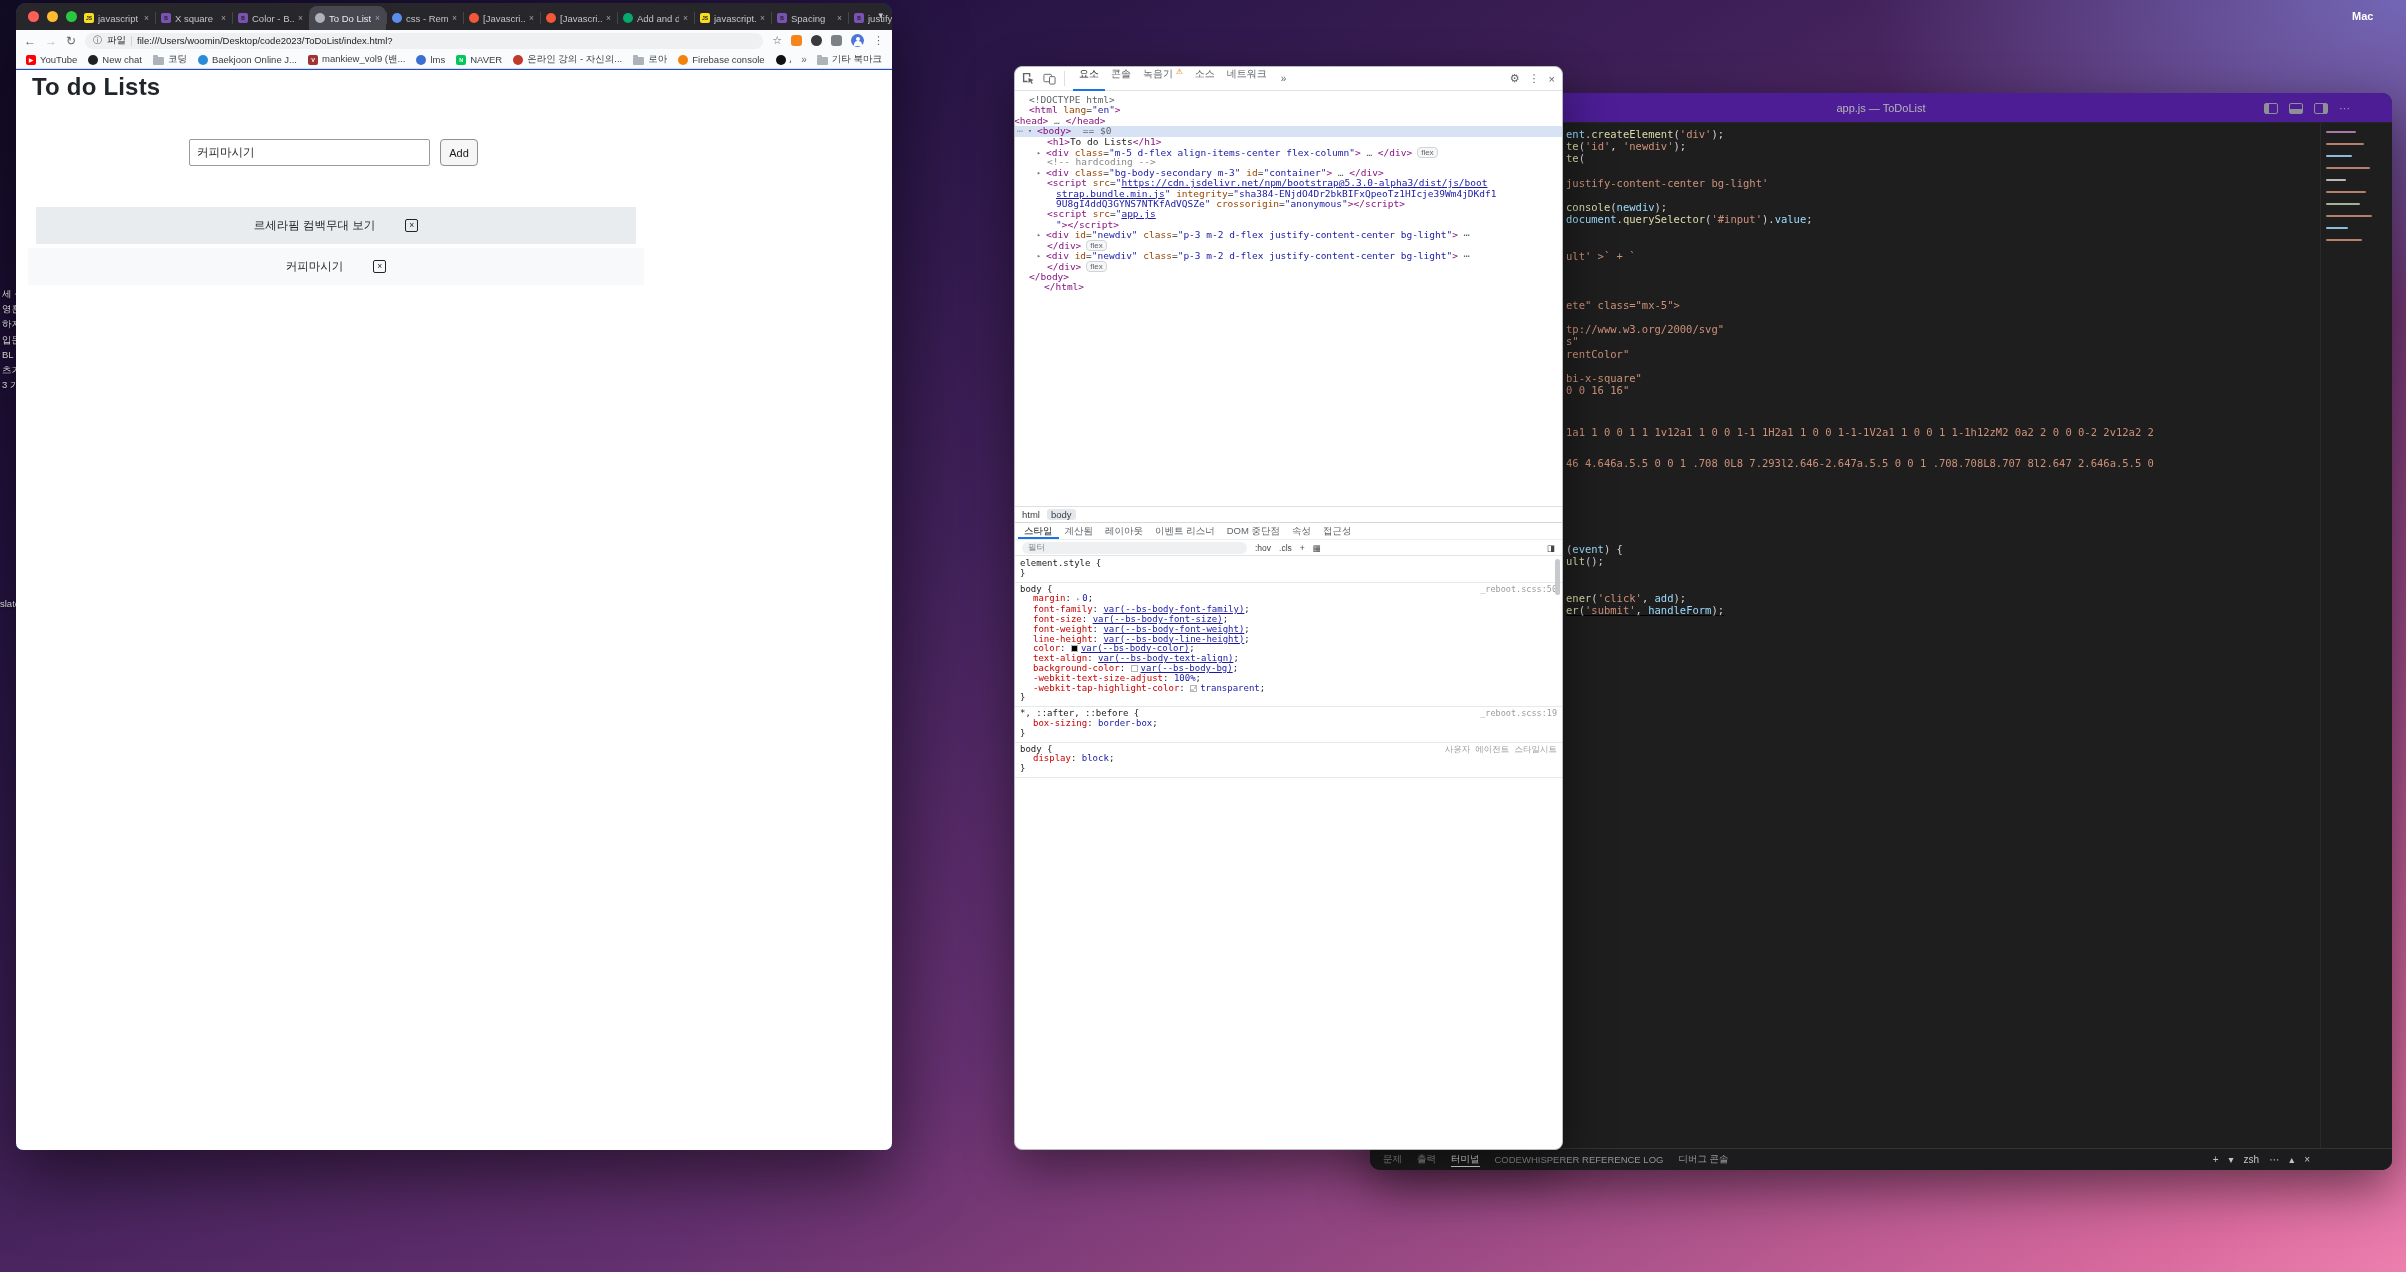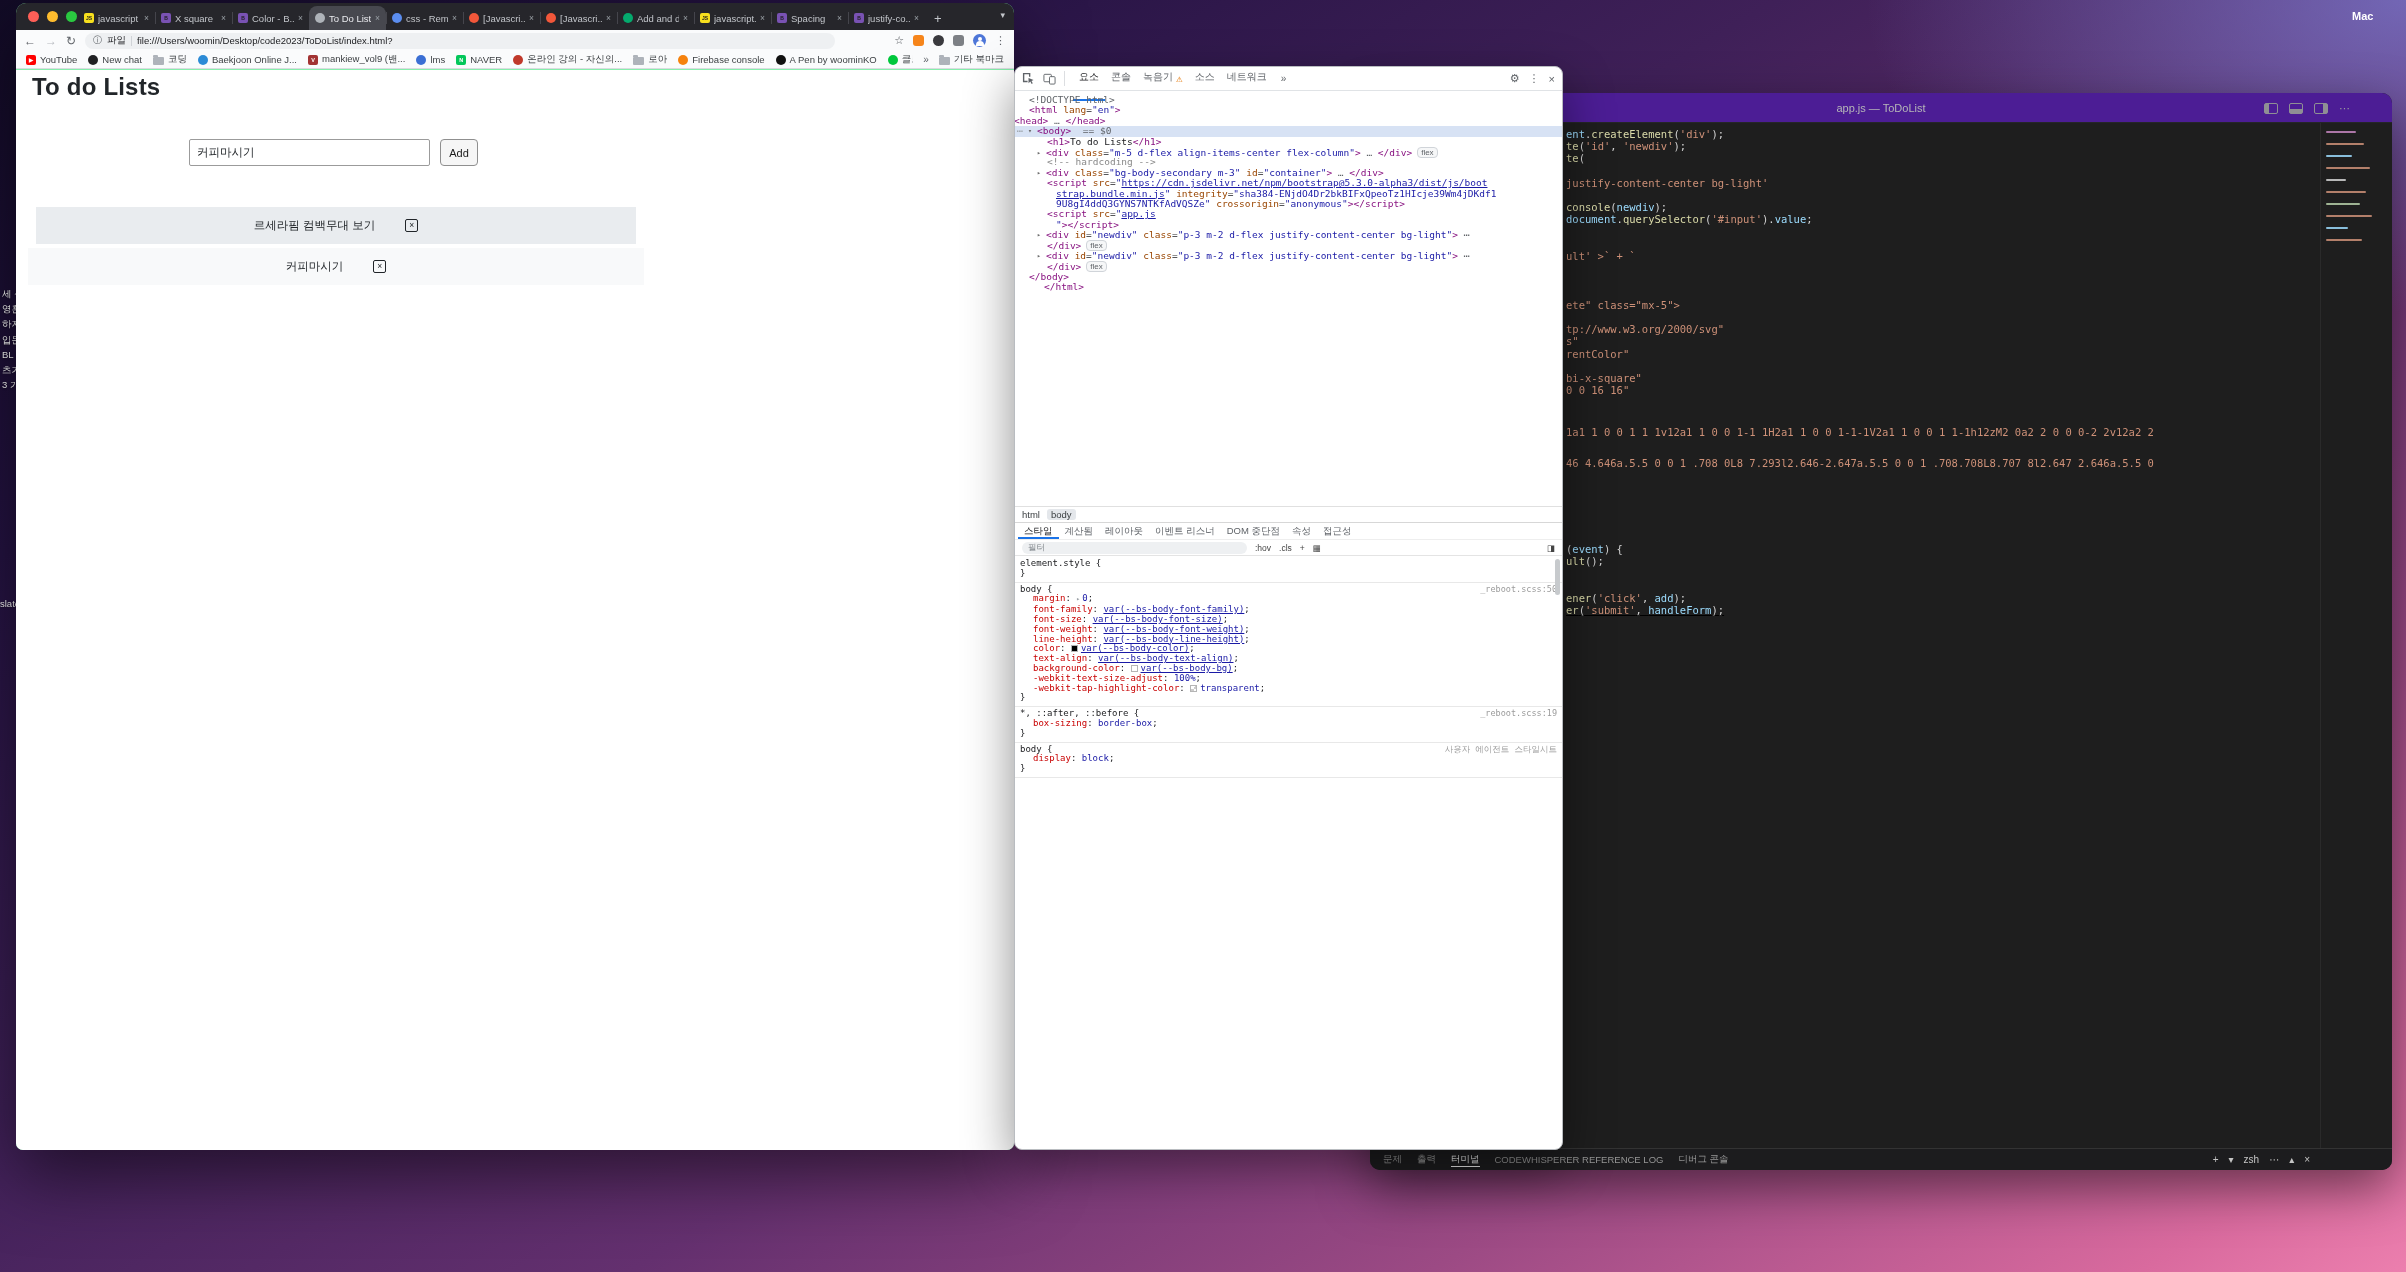--- a/index.html
+++ b/index.html
@@ -31,22 +31,22 @@
   .vs-minimap{position:absolute;right:14px;top:30px;width:58px;bottom:22px;background:#1e1e1e;z-index:3;border-left:1px solid #2a2a2a}
   .mm-bar{position:absolute;left:5px;height:2px;opacity:.85;border-radius:1px}
   .vs-scroll{position:absolute;right:0;top:30px;width:14px;bottom:22px;background:#1e1e1e;z-index:3}
   .vs-panelbar{position:absolute;left:0;right:0;bottom:0;height:22px;background:#1c1c1e;border-top:1px solid #333;
     display:flex;align-items:center;padding-left:13px;gap:15px;z-index:4}
   .vs-ptab{color:#969696;font-size:9.5px;white-space:nowrap}
   .vs-ptab.active{color:#e7e7e7;box-shadow:0 1px 0 #e7e7e7}
   .vs-pright{margin-left:auto;margin-right:82px;display:flex;gap:10px;align-items:center;color:#c5c5c5;font-size:10px}
 
   
-  .chrome{position:absolute;left:16px;top:3px;width:998px;height:1147px;border-radius:10px 10px 7px 7px;
-    overflow:hidden;background:#86efac;box-shadow:0 25px 70px rgba(0,0,0,.55);z-index:2}
+  .chrome{position:absolute;left:16px;top:3px;width:876px;height:1147px;border-radius:10px 10px 7px 7px;
+    overflow:hidden;background:#1d4ed8;box-shadow:0 25px 70px rgba(0,0,0,.55);z-index:2}
   .tabstrip{position:absolute;top:0;left:0;right:0;height:27px;background:#26262b;display:flex;align-items:flex-end}
   .lights{position:absolute;left:12px;top:8px;display:flex;gap:8px}
   .light{width:11px;height:11px;border-radius:50%;display:inline-block}
   .light.red{background:#ff5f57}.light.yellow{background:#febc2e}.light.green{background:#2ac840}
   .tabs{display:flex;height:24px;margin-left:62px}
   .tab{width:77px;display:flex;align-items:center;gap:4px;padding:0 6px;font-size:9.5px;color:#c2c5ca;position:relative;cursor:pointer}
   .tab+.tab::before{content:"";position:absolute;left:0;top:6px;bottom:6px;width:1px;background:#45454c}
   .tab.active{background:#47484f;border-radius:8px 8px 0 0;color:#e9eaee}
   .tab.active::before{display:none}
   .fav{width:10px;height:10px;border-radius:2px;flex:none;display:flex;align-items:center;justify-content:center;
@@ -97,21 +97,21 @@
   .todo2{top:178px;left:12px;width:616px;background:#f8f9fa}
   .xsq{width:13px;height:13px;border:1px solid #212529;border-radius:2px;margin-left:30px;display:flex;align-items:center;justify-content:center;font-size:8.5px;line-height:1;color:#212529;cursor:pointer}
 
   
   .devtools{position:absolute;left:1014px;top:66px;width:549px;height:1084px;background:#fff;border-radius:8px;
     box-shadow:0 18px 50px rgba(0,0,0,.45);border:1px solid #b9bcc0;overflow:hidden;z-index:2;font-family:"Liberation Sans",sans-serif}
   .dt-toolbar{position:absolute;top:0;left:0;right:0;height:24px;border-bottom:1px solid #e0e3e6;display:flex;align-items:center;padding:0 7px;gap:8px}
   .dt-ic{color:#5f6368;display:flex;align-items:center}
   .dt-vsep{width:1px;height:15px;background:#dcdee1}
   .dt-tabs{display:flex;height:24px}
-  .dt-tab{font-size:10px;color:#5f6368;padding:17px 6px;display:flex;align-items:flex-end;gap:3px;white-space:nowrap;cursor:pointer}
+  .dt-tab{font-size:10px;color:#5f6368;padding:0 6px;display:flex;align-items:flex-start;gap:3px;white-space:nowrap;cursor:pointer}
   .dt-tab.active{color:#202124;box-shadow:inset 0 -2px 0 #1a73e8}
   .warn{color:#e37400;font-size:7.5px}
   .dt-more{color:#5f6368;font-size:10px}
   .dt-right{margin-left:auto;display:flex;gap:9px;align-items:center;color:#5f6368}
   .dt-right span{font-size:11px;cursor:pointer}
 
   .dt-tree{position:absolute;top:26px;left:0;right:0;height:413px;overflow:hidden;
     font-family:"DejaVu Sans Mono",monospace;font-size:9.5px;padding-top:2px}
   .tree-line{position:relative;height:10.4px;line-height:10.4px;white-space:pre;cursor:pointer}
   .tree-line.sel{background:#d7e2f4}

